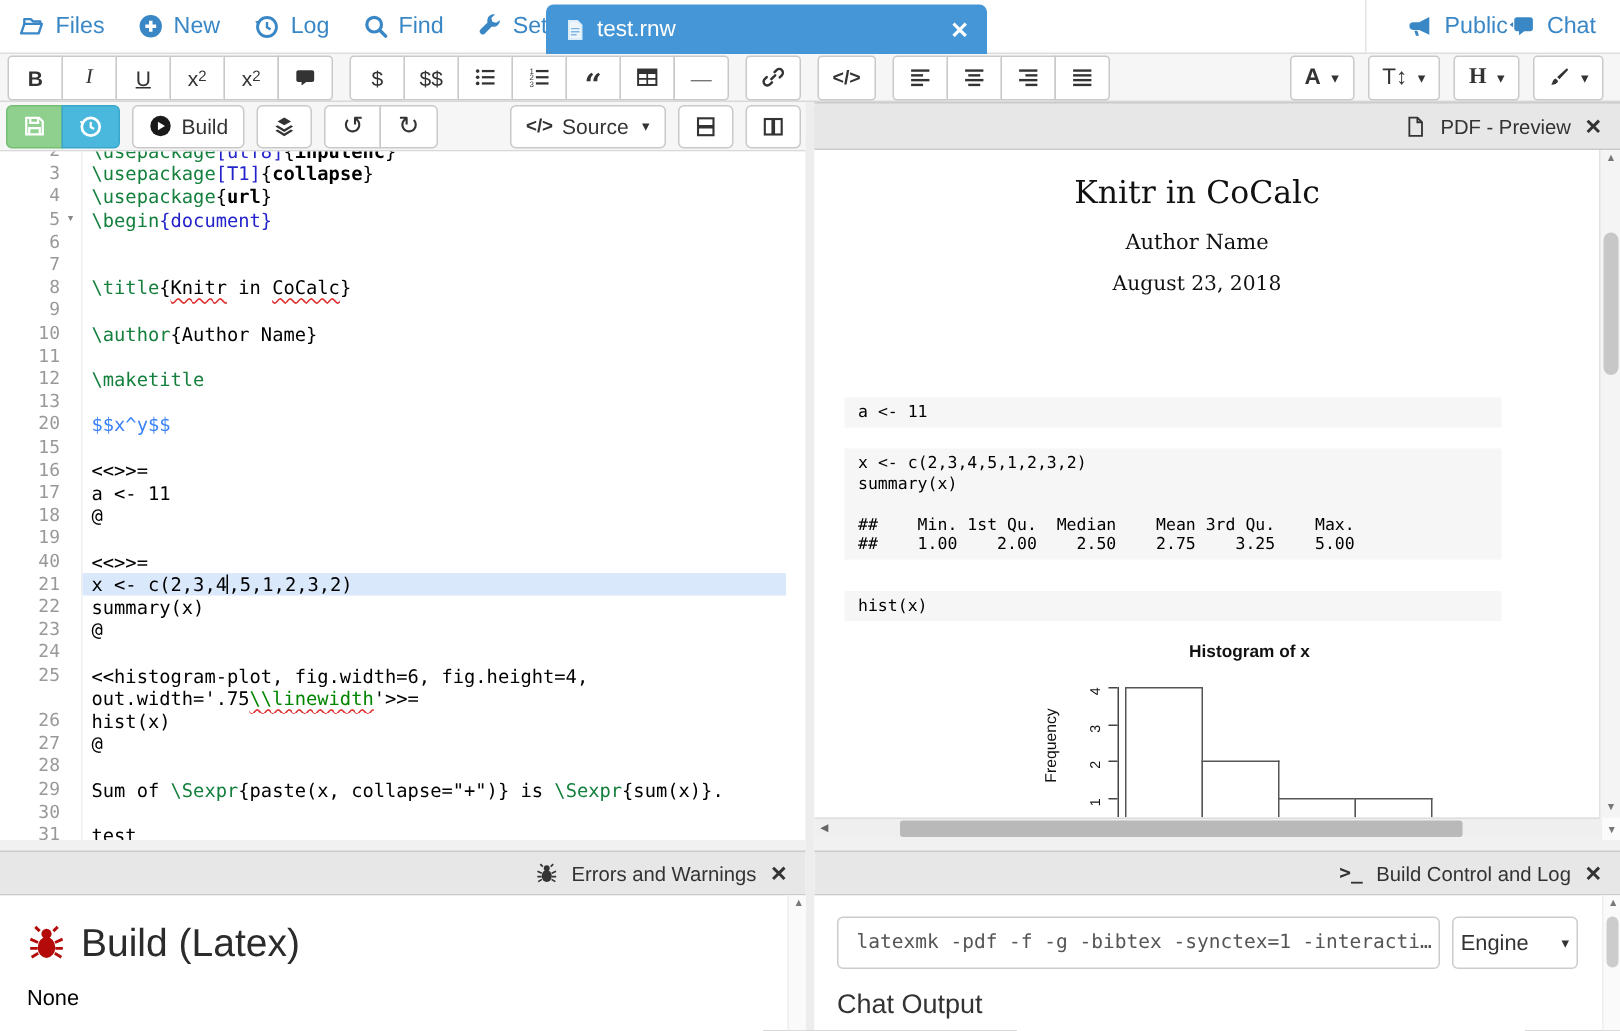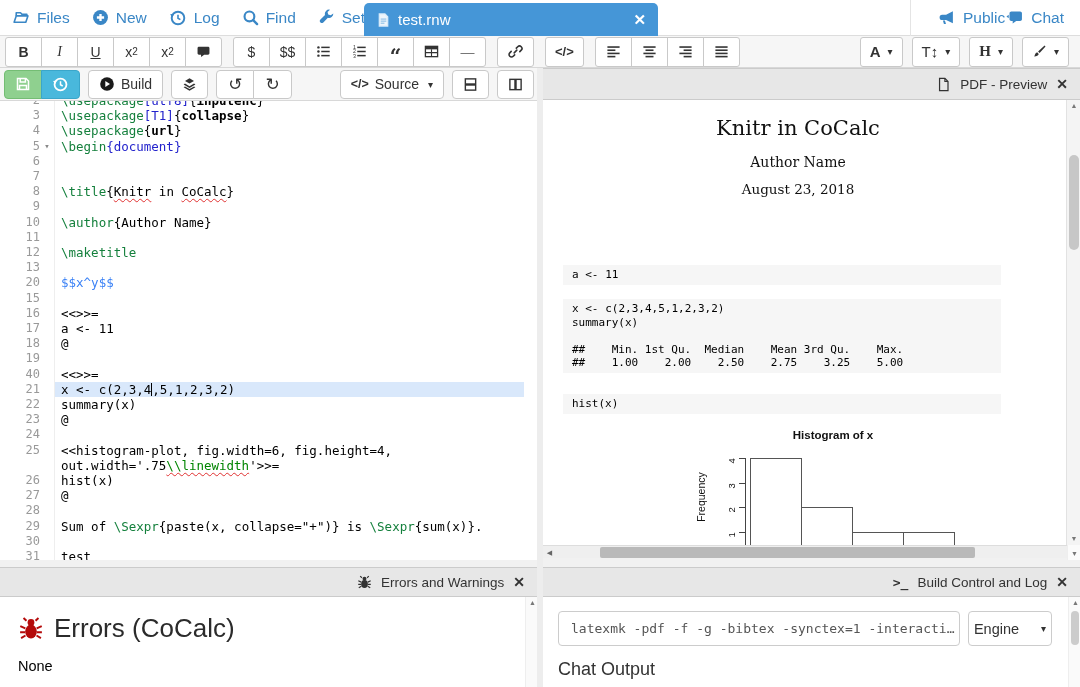--- a/index.html
+++ b/index.html
@@ -590,21 +590,21 @@
     <span>Errors and Warnings</span>
     <span class="panel-close">✕</span>
   </div>
   <div class="errors-body">
     <div class="errors-title">
       <svg width="26" height="26" viewBox="0 0 16 16" fill="#b40a0a" stroke="#b40a0a">
           <ellipse cx="8" cy="9.6" rx="3.6" ry="4.3" stroke="none"></ellipse>
           <circle cx="8" cy="4" r="2.1" stroke="none"></circle>
           <path d="M5.2 2.9L3.4 1.2M10.8 2.9l1.8-1.7M4.5 7.6L1.4 6.2M4.4 10H1.3M4.6 12l-2.7 1.6M11.5 7.6l3.1-1.4M11.6 10h3.1M11.4 12l2.7 1.6" fill="none" stroke-width="1.2"></path>
         </svg>
-      <span>Errors (CoCalc)</span>
+      <span>Build (Latex)</span>
     </div>
     <div class="errors-none">None</div>
     <div class="mini-scroll">
         <span class="sb-arrow" style="top:0">▲</span>
       </div>
   </div>
 
   <div class="panel-head pdfhead">
     <svg width="15" height="15" viewBox="0 0 16 16" fill="none" stroke="#333" stroke-width="1.3">
         <path d="M3.8 1.5h5.7L12.8 4.8v9.7H3.8z"></path>

